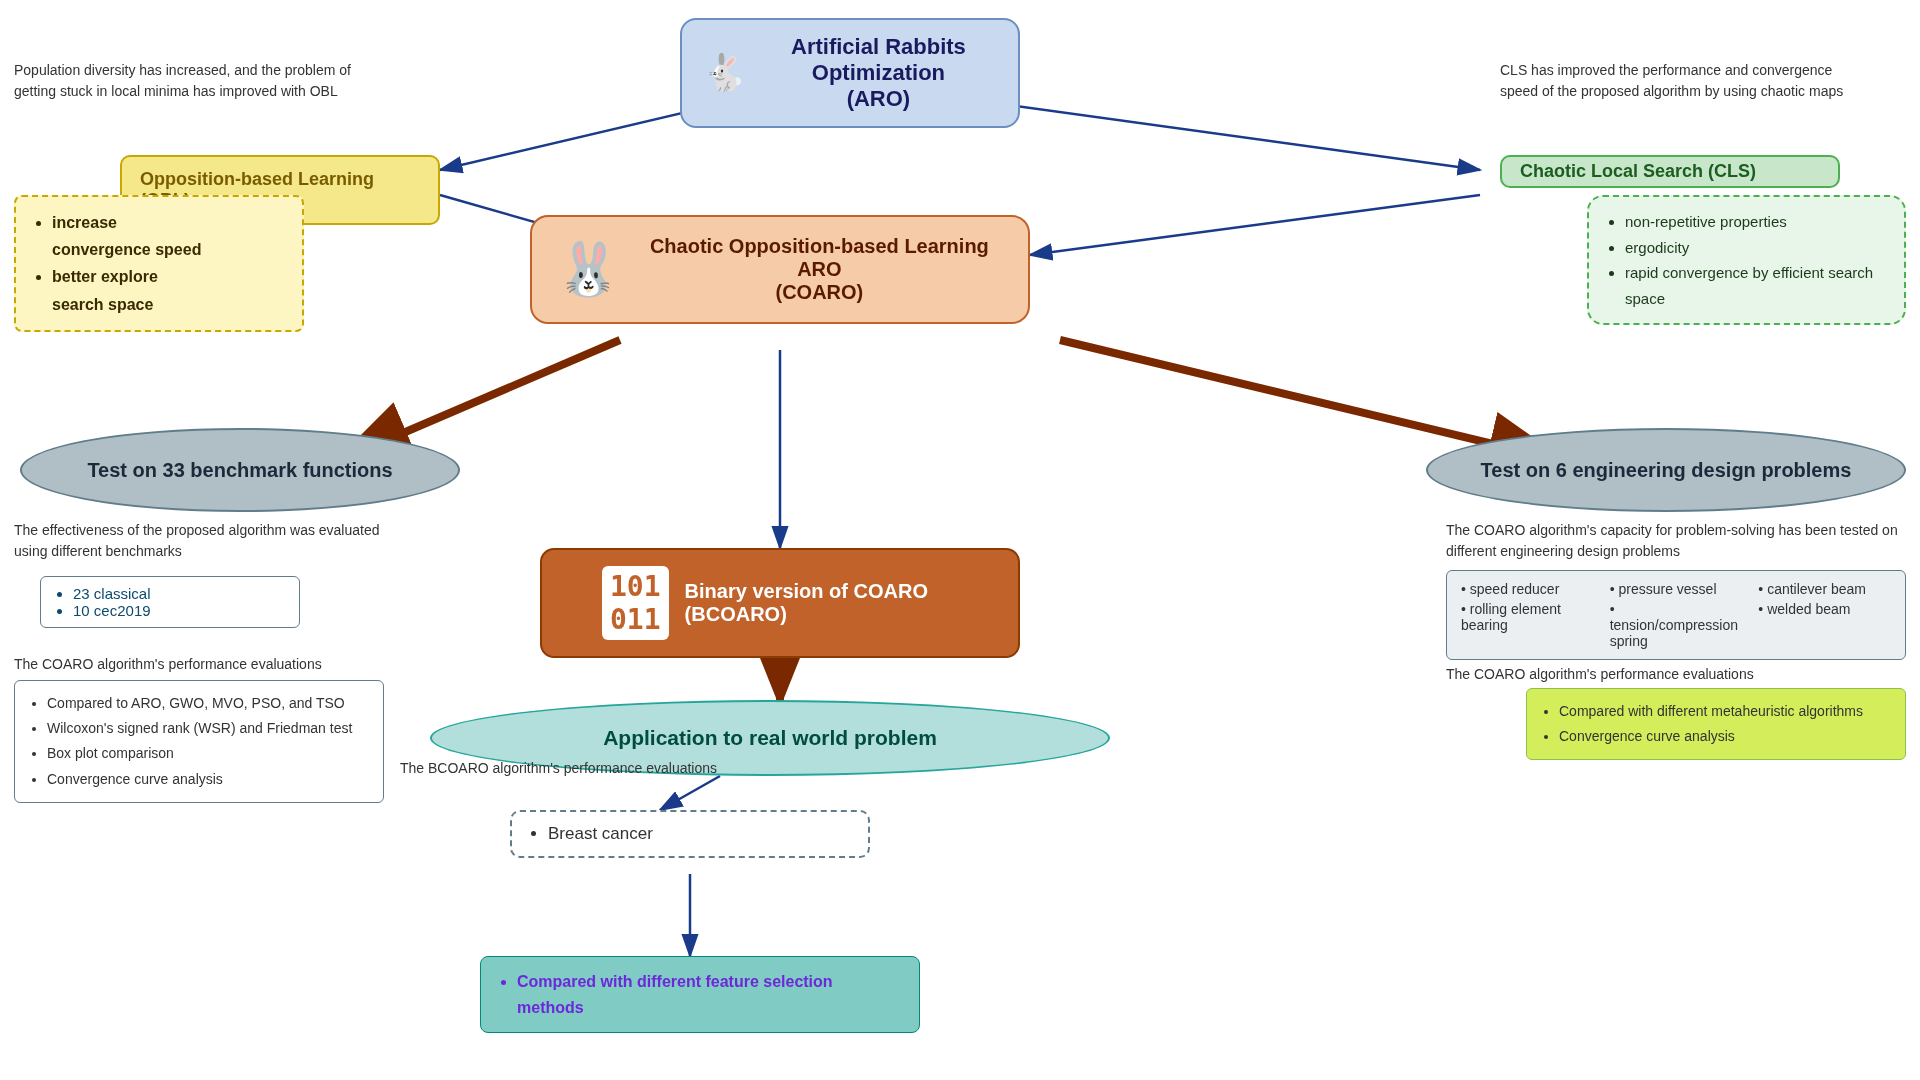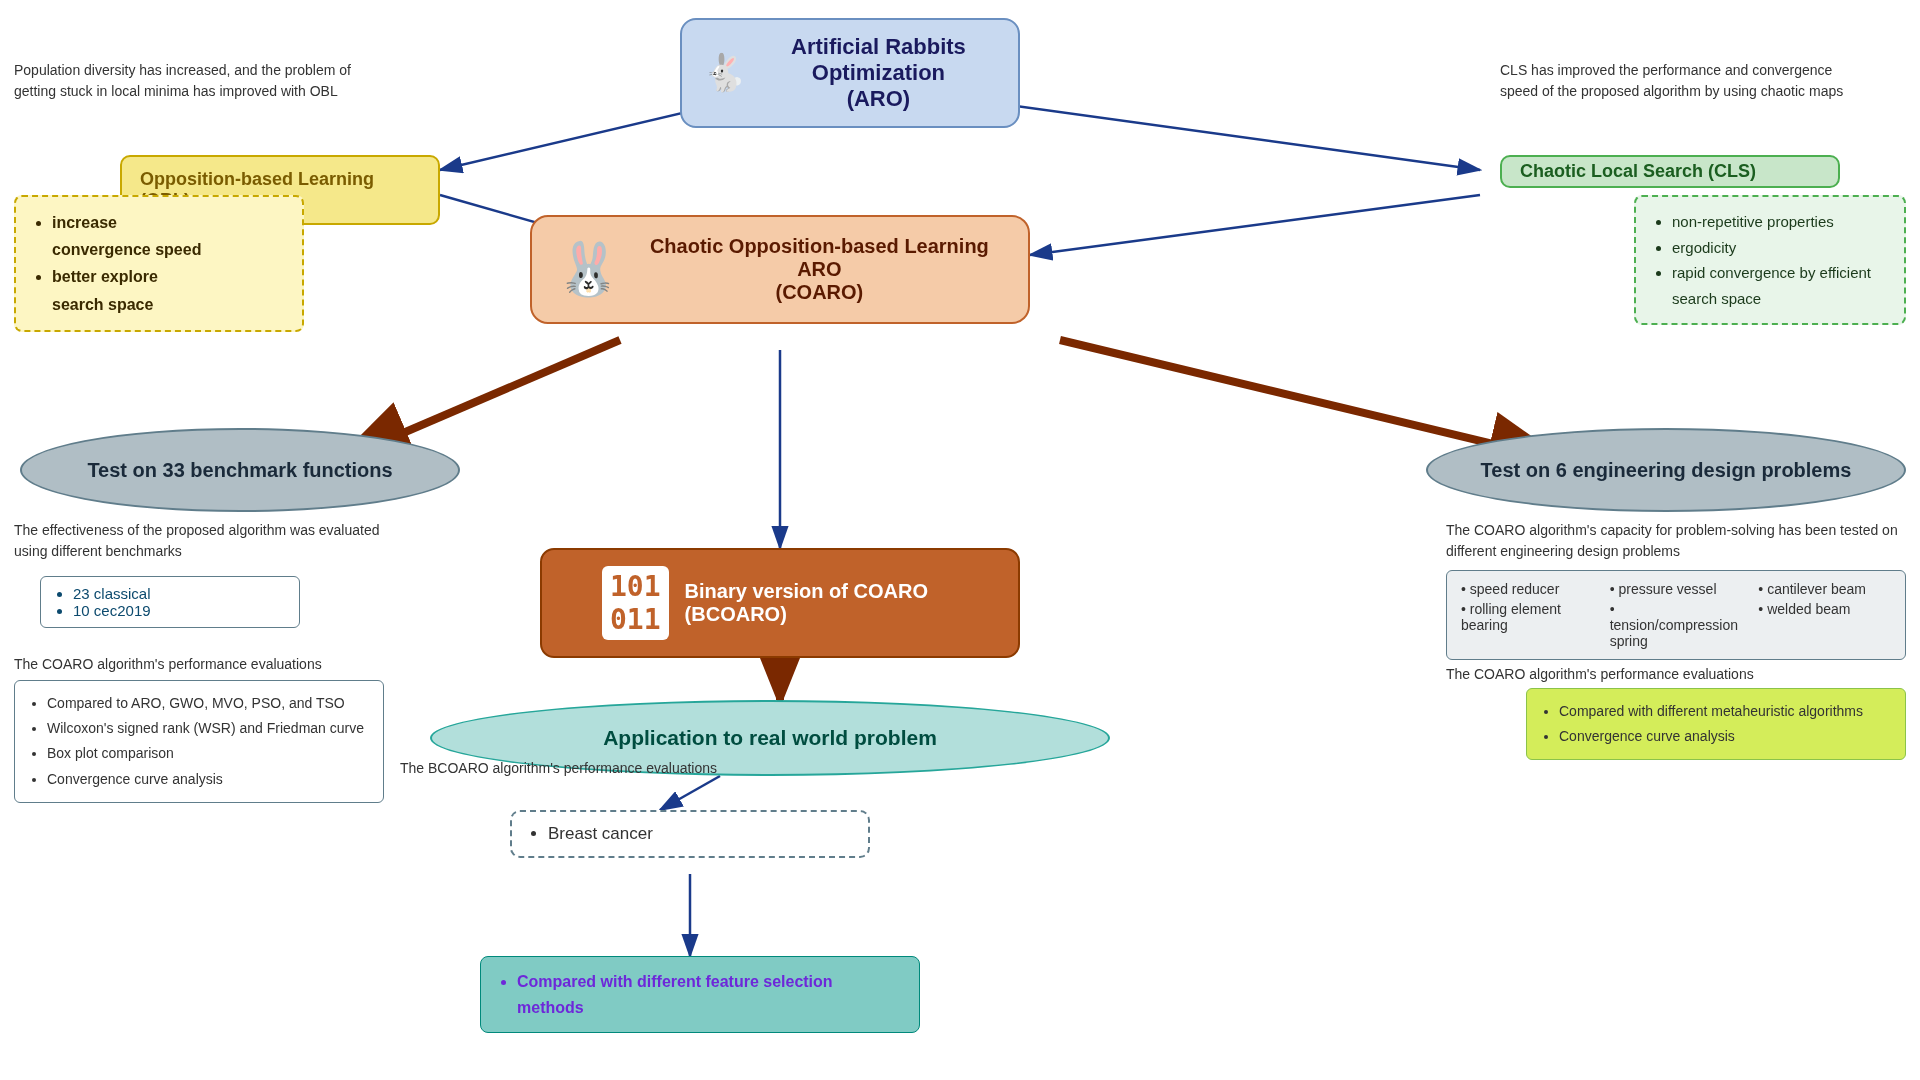--- a/index.html
+++ b/index.html
@@ -87,24 +87,24 @@
     }
 
     .obl-bullets ul { list-style: disc; padding-left: 18px; }
     .obl-bullets li { line-height: 1.7; font-size: 16px; font-weight: bold; }
 
     
     .cls-bullets {
       position: absolute;
       top: 195px;
       right: 14px;
-      width: 272px;
+      width: 319px;
       background: #e8f5e9;
       border: 2px dashed #4caf50;
-      border-radius: 8px;
+      border-radius: 16px;
       padding: 12px 18px;
       font-size: 15px;
       color: #1b3a1b;
     }
     .cls-bullets ul { list-style: disc; padding-left: 18px; }
     .cls-bullets li { line-height: 1.7; font-size: 15px; }
 
     
     .coaro-box {
       position: absolute;
@@ -493,21 +493,21 @@
     </ul>
   </div>
 
   <div class="bench-perf-desc">
     <span>The COARO algorithm's performance evaluations</span>
   </div>
 
   <div class="bench-compare">
     <ul>
       <li>Compared to ARO, GWO, MVO, PSO, and TSO</li>
-      <li>Wilcoxon's signed rank (WSR) and Friedman curve</li>
+      <li>Wilcoxon's signed rank (WSR) and Friedman test</li>
       <li>Box plot comparison</li>
       <li>Convergence curve analysis</li>
     </ul>
   </div>
 
   <div class="eng-desc">
     <span>The COARO algorithm's capacity for problem-solving has been tested on different engineering design problems</span>
   </div>
 
   <div class="eng-items">

